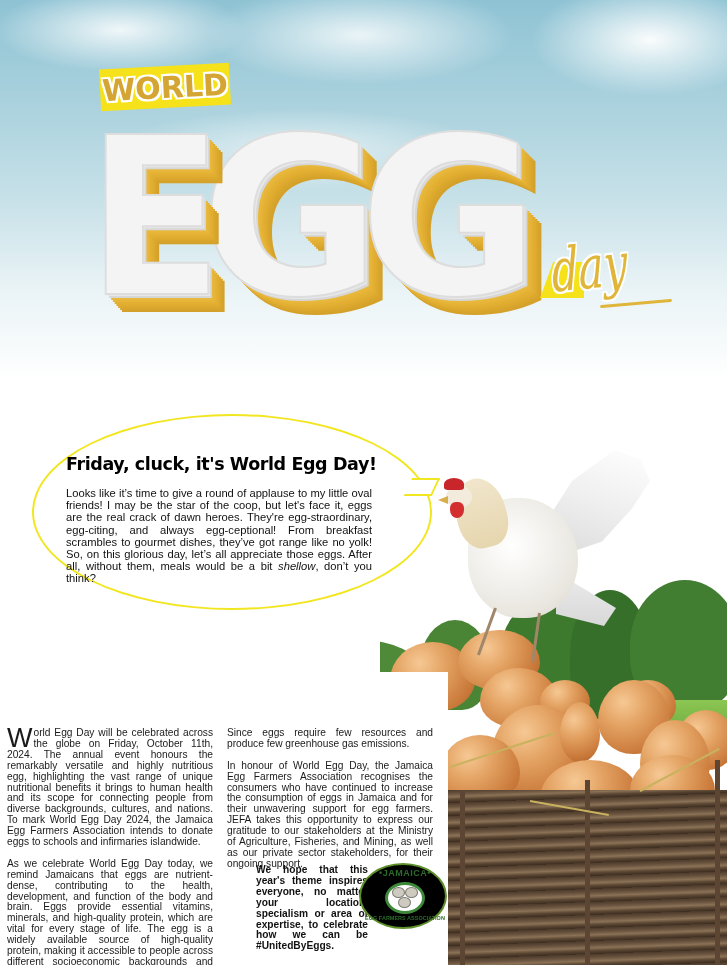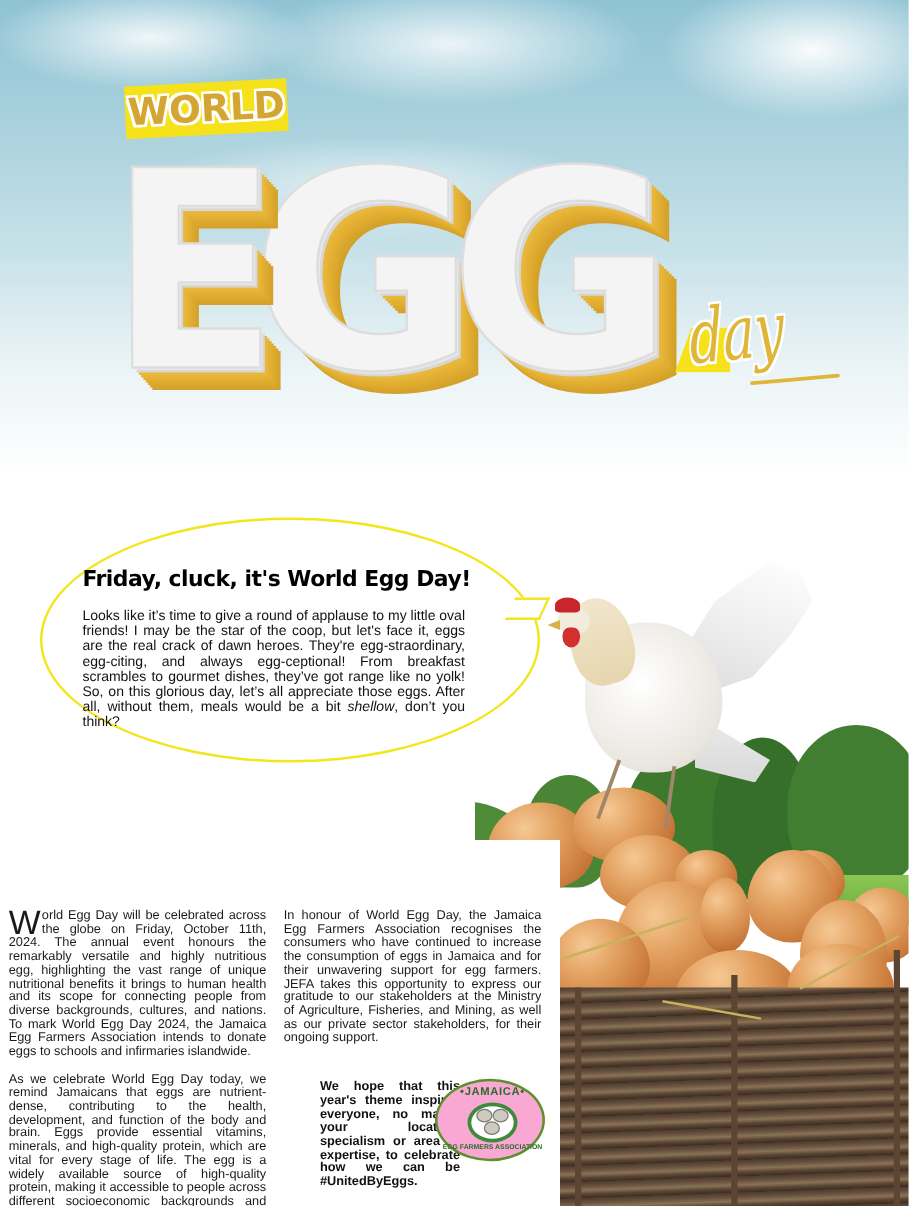--- a/index.html
+++ b/index.html
@@ -160,22 +160,22 @@
   .dropcap {
     float: left; font-size: 27px; line-height: 21px; margin: 0 1px -2px 0; font-family: "Liberation Sans", sans-serif;
   }
   .closing {
     position: absolute; left: 227px; top: 193px; width: 112px;
     font-weight: bold; font-size: 10.2px; line-height: 10.9px; text-align: justify; color: #111; margin-left: 29px;
   }
 
   
   .logo {
-    position: absolute; left: 348px; top: 863px; width: 88px; height: 66px;
-    border-radius: 50%; background: #f9a8d4; border: 2px solid #5d8f2a;
+    position: absolute; left: 359px; top: 863px; width: 88px; height: 66px;
+    border-radius: 50%; background: #000000; border: 2px solid #5d8f2a;
   }
   .logo-inner {
     position: absolute; left: 24px; top: 17px; width: 40px; height: 32px; border-radius: 50%;
     background: #fff; border: 3px solid #3e8a3a;
   }
   .logo-egg { position: absolute; width: 13px; height: 11px; border-radius: 50%; background: #cfcac0; border: 1px solid #7b7b72; }
   .logo-top {
     position: absolute; left: 0; top: 3px; width: 88px; text-align: center;
     font-weight: bold; font-size: 9px; color: #2d6b2a; letter-spacing: 0.5px;
   }
@@ -249,20 +249,21 @@
   <div class="leg" style="left:56px;top:160px;transform:rotate(20deg);"></div>
   <div class="leg" style="left:100px;top:165px;transform:rotate(8deg);"></div>
 </div>
 
 <div class="article">
   <div class="col col-left">
     <p><span class="dropcap">W</span><span>orld Egg Day will be celebrated across the globe on Friday, October 11th, 2024. The annual event honours the remarkably versatile and highly nutritious egg, highlighting the vast range of unique nutritional benefits it brings to human health and its scope for connecting people from diverse backgrounds, cultures, and nations. To mark World Egg Day 2024, the Jamaica Egg Farmers Association intends to donate eggs to schools and infirmaries islandwide.</span></p>
     <p>As we celebrate World Egg Day today, we remind Jamaicans that eggs are nutrient-dense, contributing to the health, development, and function of the body and brain. Eggs provide essential vitamins, minerals, and high-quality protein, which are vital for every stage of life. The egg is a widely available source of high-quality protein, making it accessible to people across different socioeconomic backgrounds and fostering unity in nutrition. By choosing eggs, you can contribute to a healthier planet for all of us.</p>
   </div>
   <div class="col col-right">
+    <p>Since eggs require few resources and produce few greenhouse gas emissions.</p>
     <p>In honour of World Egg Day, the Jamaica Egg Farmers Association recognises the consumers who have continued to increase the consumption of eggs in Jamaica and for their unwavering support for egg farmers. JEFA takes this opportunity to express our gratitude to our stakeholders at the Ministry of Agriculture, Fisheries, and Mining, as well as our private sector stakeholders, for their ongoing support.</p>
   </div>
   <p class="closing">We hope that this year's theme inspires everyone, no matter your location, specialism or area of expertise, to celebrate how we can be #UnitedByEggs.</p>
 </div>
 
 <div class="logo">
   <div class="logo-top">•JAMAICA•</div>
   <div class="logo-inner">
     <div class="logo-egg" style="left:4px;top:2px;"></div>
     <div class="logo-egg" style="left:17px;top:2px;"></div>

